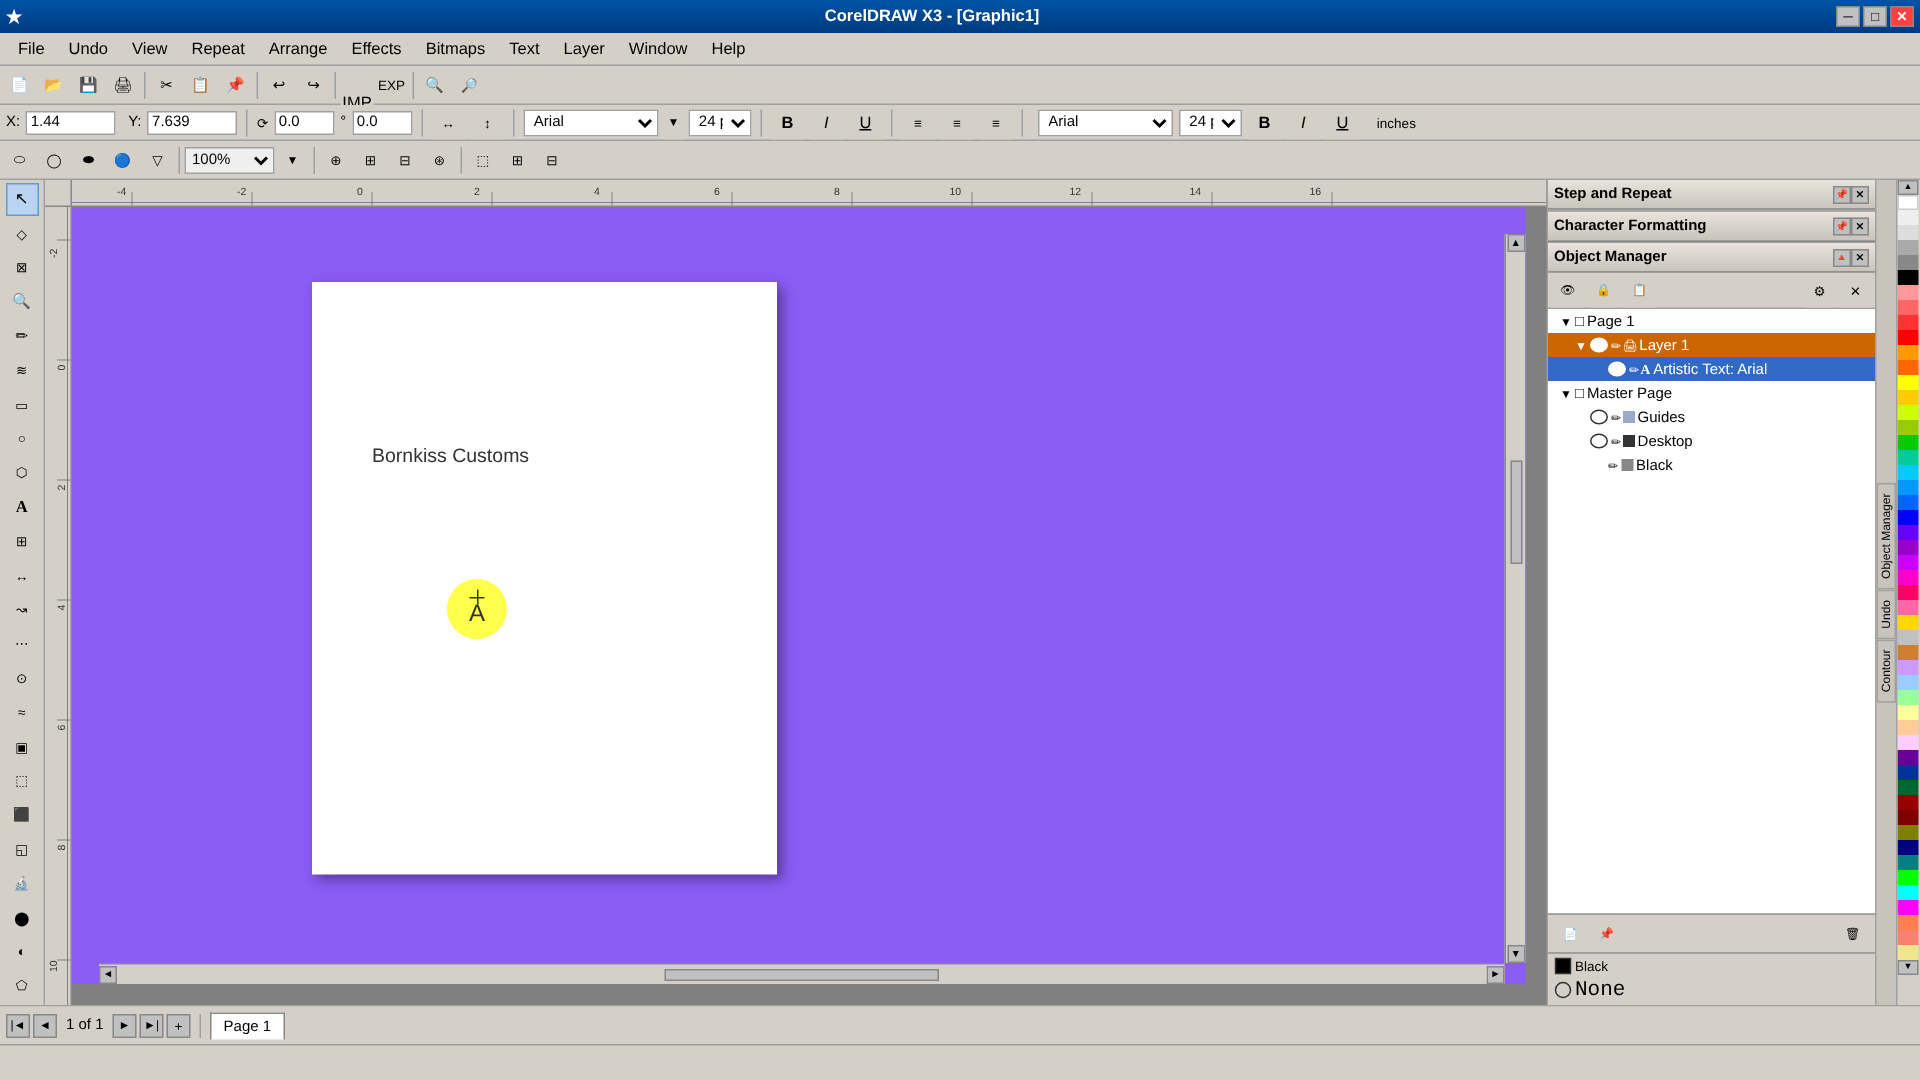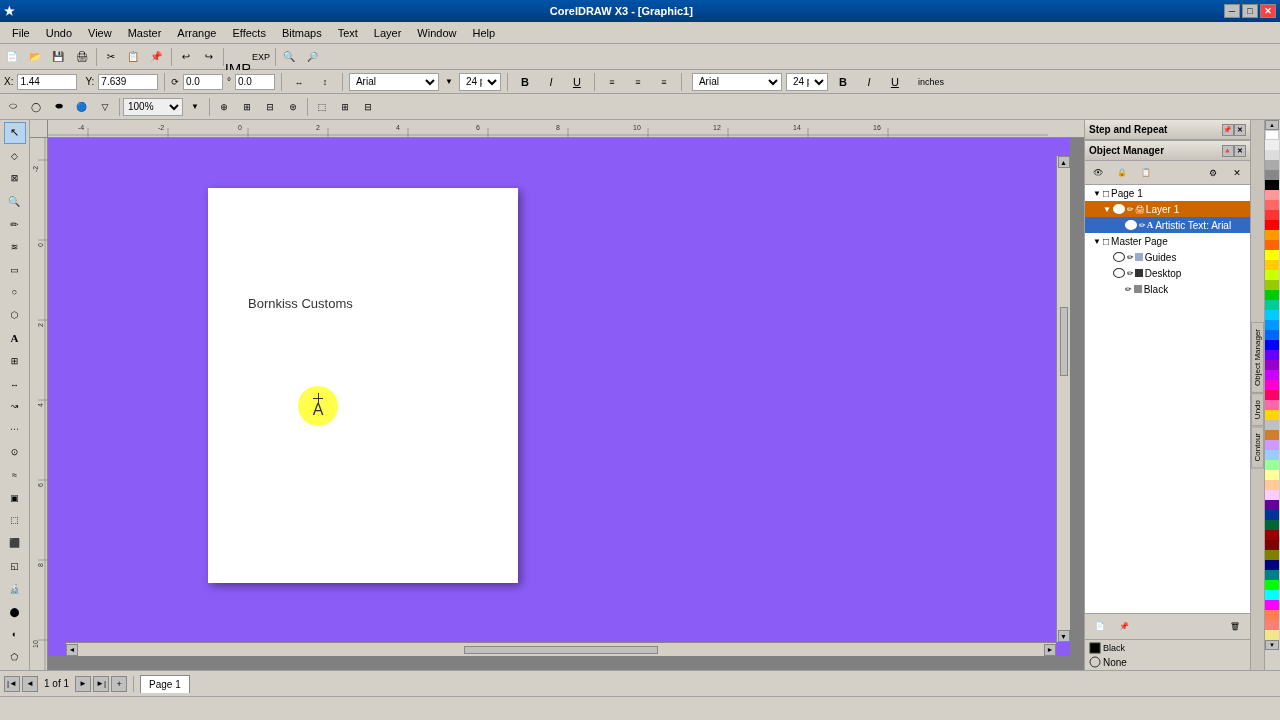--- a/index.html
+++ b/index.html
@@ -181,21 +181,21 @@
       background: #c0c0c0; border: 1px solid #888;
     }
     .scroll-track-v { flex: 1; background: #d4d0c8; width: 10px; position: relative; }
     .scroll-thumb-v {
       position: absolute; left: 1px; top: 30%; width: 8px; height: 15%;
       background: #c0c0c0; border: 1px solid #888;
     }
 
     
     #right-panel {
-      width: 166px;
+      width: 219px;
       background: #404040;
       border-left: 1px solid #a0a0a0;
       display: flex;
       flex-direction: column;
       overflow: hidden;
     }
 
     
     .panel-header {
       height: 20px;
@@ -427,21 +427,21 @@
       <span>─</span>
       <span>□</span>
       <span style="background:#ff4040; color:white;">✕</span>
     </div>
   </div>
 
   <div id="menubar">
     <div class="menu-item">File</div>
     <div class="menu-item">Undo</div>
     <div class="menu-item">View</div>
-    <div class="menu-item">Master</div>
+    <div class="menu-item">Repeat</div>
     <div class="menu-item">Arrange</div>
     <div class="menu-item">Effects</div>
     <div class="menu-item">Bitmaps</div>
     <div class="menu-item">Text</div>
     <div class="menu-item">Layer</div>
     <div class="menu-item">Window</div>
     <div class="menu-item">Help</div>
   </div>
 
   <div class="toolbar" style="height:26px;">
@@ -451,21 +451,21 @@
       <div class="tb-btn" title="Save">💾</div>
       <div class="tb-btn" title="Print">🖨</div>
       <div class="tb-sep"></div>
       <div class="tb-btn" title="Cut">✂</div>
       <div class="tb-btn" title="Copy">📋</div>
       <div class="tb-btn" title="Paste">📌</div>
       <div class="tb-sep"></div>
       <div class="tb-btn" title="Undo">↩</div>
       <div class="tb-btn" title="Redo">↪</div>
       <div class="tb-sep"></div>
-      <div class="tb-btn" title="Import" style="font-size:15px;margin-top:24px;">IMP</div>
+      <div class="tb-btn" title="Import" style="font-size:11px;margin-top:24px;">IMP</div>
       <div class="tb-btn" title="Export" style="font-size:9px;">EXP</div>
       <div class="tb-sep"></div>
       <div class="tb-btn" title="Zoom In">🔍</div>
       <div class="tb-btn" title="Zoom Out" style="font-size:9px;">🔎</div>
     </div>
   </div>
 
   <div id="coordbar">
     <span class="coord-label">X:</span>
     <input class="coord-input" value="1.44" style="">
@@ -652,20 +652,27 @@
         <div id="right-panel">
 
           <div id="step-repeat-panel">
             <div class="panel-header">
               <span class="ph-title">Step and Repeat</span>
               <span class="ph-btn">📌</span>
               <span class="ph-btn">✕</span>
             </div>
           </div>
 
+          <div id="char-format-panel">
+            <div class="panel-header">
+              <span class="ph-title">Character Formatting</span>
+              <span class="ph-btn">📌</span>
+              <span class="ph-btn">✕</span>
+            </div>
+          </div>
 
           <div id="obj-manager-panel">
             <div class="panel-header">
               <span class="ph-title">Object Manager</span>
               <span class="ph-btn">🔺</span>
               <span class="ph-btn">✕</span>
             </div>
 
             <div id="obj-manager-toolbar">
               <div class="tb-btn" style="font-size:8px;">👁</div>
@@ -755,21 +762,21 @@
               <svg width="12" height="12">
                 <rect x="1" y="1" width="10" height="10" fill="black" stroke="#333" stroke-width="1"></rect>
               </svg>
               <span style="font-size:9px;">Black</span>
             </div>
           </div>
           <div style="display:flex; align-items:center; gap:2px; padding: 0 4px 2px 4px; background:#d4d0c8;">
             <svg width="12" height="12">
               <circle cx="6" cy="6" r="5" fill="none" stroke="#333" stroke-width="1"></circle>
             </svg>
-            <span style="font-size:10px;">None</span>
+            <span style="font-size:14px;font-family:Liberation Mono, monospace;">None</span>
           </div>
 
         </div>
 
         <div id="side-labels" style="width:14px; display:flex; flex-direction:column;">
           <div class="vtab">Object Manager</div>
           <div class="vtab">Undo</div>
           <div class="vtab">Contour</div>
         </div>
 

